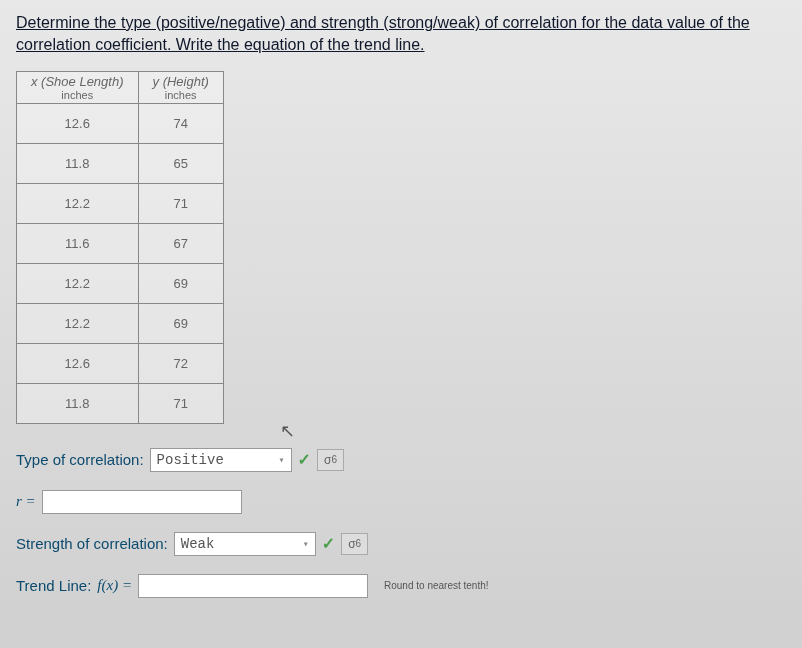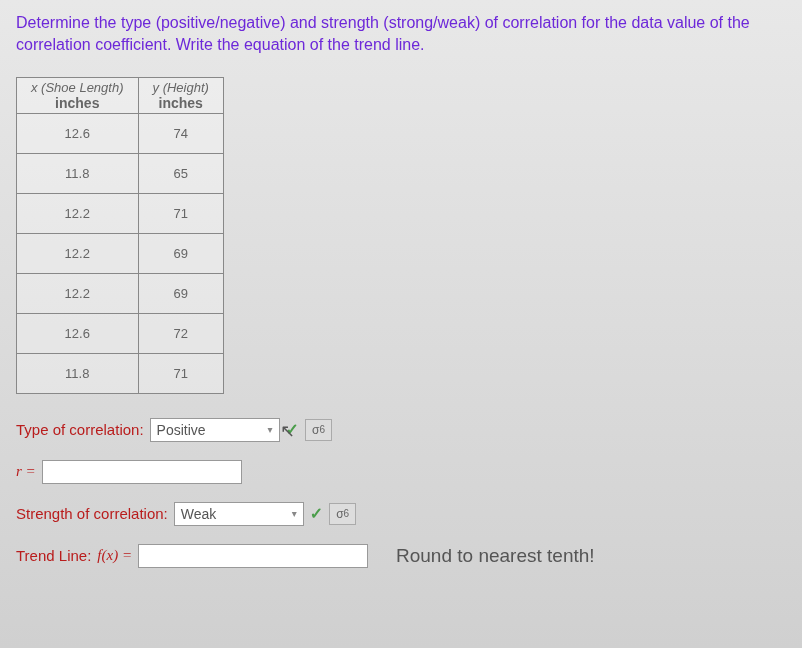--- a/index.html
+++ b/index.html
@@ -11,23 +11,24 @@
       font-family: Arial, sans-serif;
       background: linear-gradient(to bottom, #e8e8e8, #d0d0d0);
       padding: 12px 16px;
       width: 802px;
       height: 648px;
       color: #555;
       font-size: 14px;
     }
     .question-text {
       font-size: 16px;
-      color: #6d28d9;
-      margin-bottom: 20px;
+      color: #0f172a;
+      margin-bottom: 14px;
       line-height: 1.4;
+      text-decoration: underline;
     }
     table {
       border-collapse: collapse;
       margin-bottom: 24px;
       background: rgba(255,255,255,0.3);
     }
     th, td {
       border: 1px solid #888;
       padding: 12px 14px;
       text-align: center;
@@ -36,47 +37,48 @@
     }
     th {
       font-weight: normal;
       padding: 2px 14px;
     }
     .header-main {
       font-weight: normal;
       font-style: italic;
     }
     .header-sub {
-      font-size: 14px;
-      font-weight: bold;
+      font-size: 11px;
+      font-weight: normal;
       display: block;
     }
     .form-row {
       margin-bottom: 18px;
       display: flex;
       align-items: center;
       gap: 6px;
     }
     .form-label {
-      color: #b91c1c;
+      color: #0c4a6e;
       font-size: 15px;
     }
     .select-box, .input-box {
       border: 1px solid #999;
       background: #fff;
       padding: 3px 6px;
       font-size: 14px;
       color: #555;
       height: 24px;
       display: inline-flex;
       align-items: center;
     }
     .select-box {
-      width: 130px;
+      width: 142px;
       justify-content: space-between;
+      font-family: Liberation Mono, monospace;
     }
     .input-box {
       width: 200px;
     }
     .input-box-wide {
       width: 230px;
     }
     .chevron {
       font-size: 10px;
       color: #888;
@@ -102,22 +104,22 @@
     }
     .cursor-icon {
       position: absolute;
       left: 280px;
       top: 420px;
       font-size: 18px;
       color: #555;
     }
     .hint-text {
       color: #555;
-      font-size: 19px;
-      margin-left: 22px;
+      font-size: 10px;
+      margin-left: 10px;
     }
   </style>
 </head>
 <body>
 
 <div class="question-text">Determine the type (positive/negative) and strength (strong/weak) of correlation for the data value of the correlation coefficient. Write the equation of the trend line.</div>
 
 <table>
   <thead>
     <tr>
@@ -138,20 +140,24 @@
       </tr>
       <tr>
         <td>11.8</td>
         <td>65</td>
       </tr>
       <tr>
         <td>12.2</td>
         <td>71</td>
       </tr>
       <tr>
+        <td>11.6</td>
+        <td>67</td>
+      </tr>
+      <tr>
         <td>12.2</td>
         <td>69</td>
       </tr>
       <tr>
         <td>12.2</td>
         <td>69</td>
       </tr>
       <tr>
         <td>12.6</td>
         <td>72</td>

